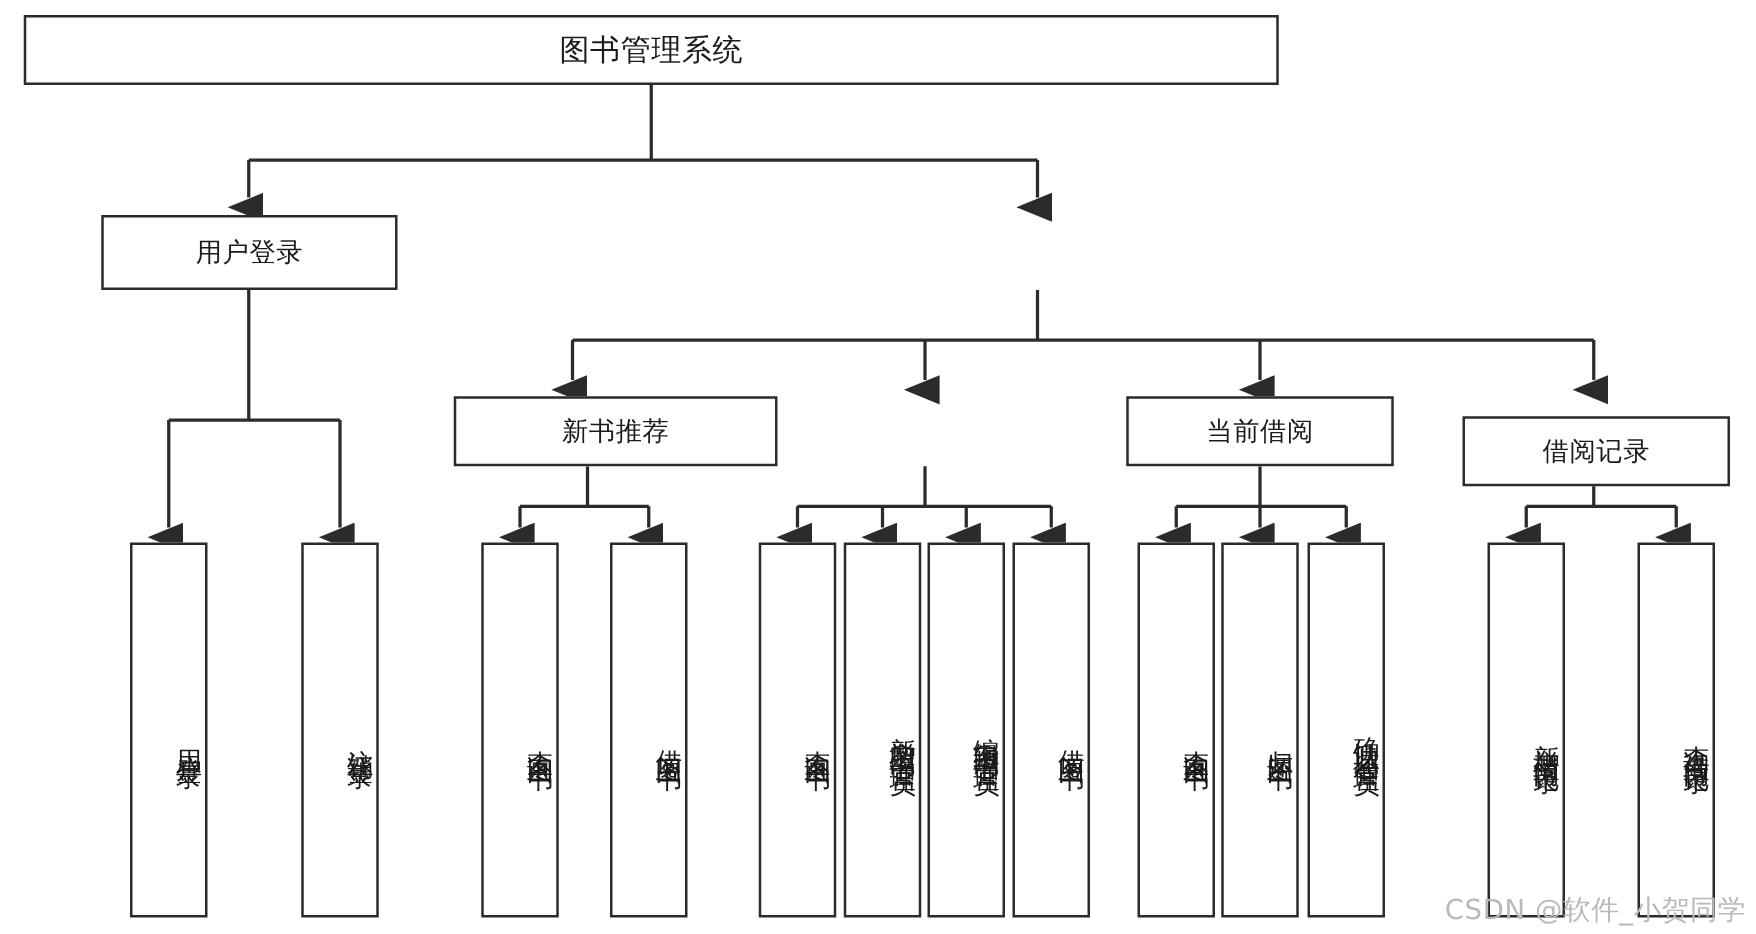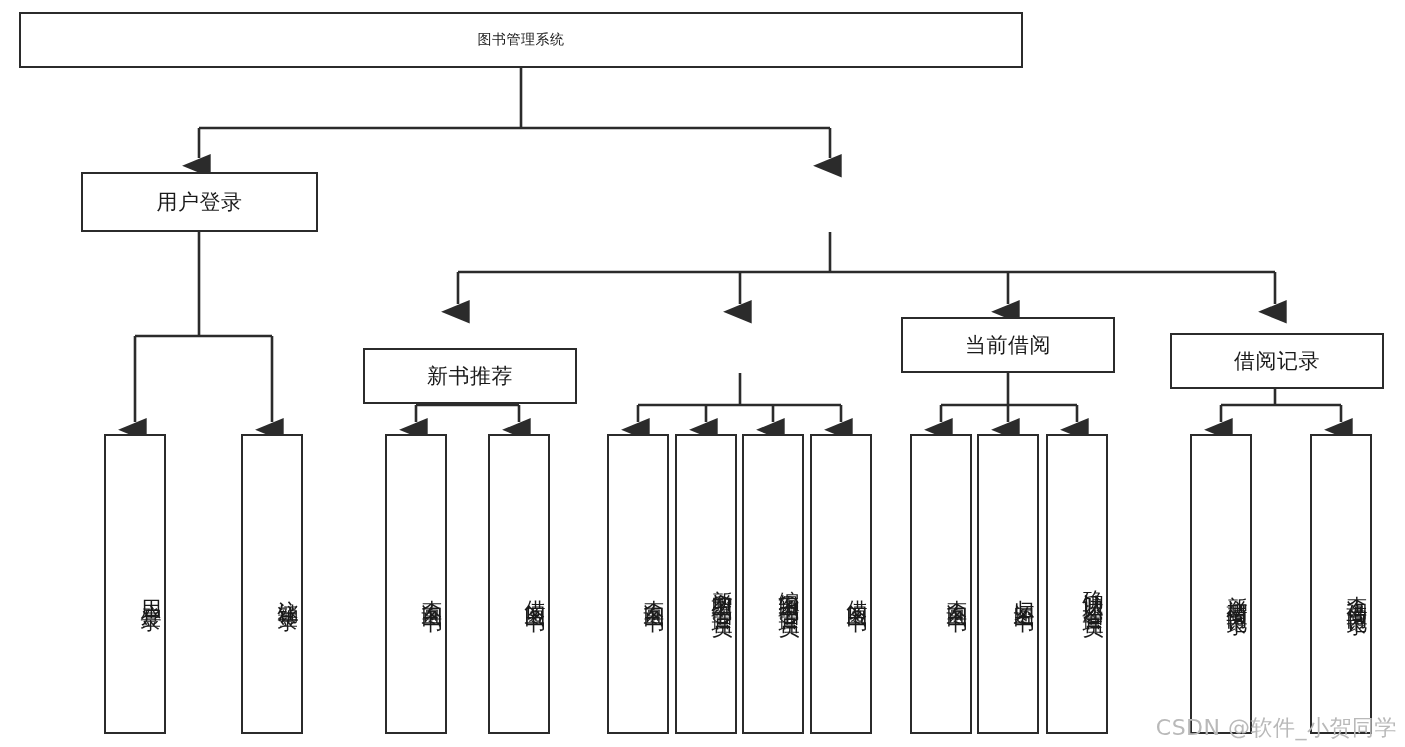--- a/index.html
+++ b/index.html
@@ -48,21 +48,21 @@
     letter-spacing: 4px;
     font-size: 21px;
   }
   .node.vert > .vtext {
     writing-mode: vertical-rl;
     text-orientation: upright;
     letter-spacing: 4px;
     display: block;
   }
   .node.root {
-    font-size: 14px;
+    font-size: 24px;
   }
   .watermark {
     position: absolute;
     right: 8px;
     bottom: 4px;
     font-size: 22px;
     color: #b9b9b9;
     letter-spacing: 0.5px;
     white-space: nowrap;
   }
@@ -123,21 +123,21 @@
   </svg>
 
   <div class="node root" style="left:19px; top:12px; width:1004px; height:56px;">
     <span>图书管理系统</span>
   </div>
 
   <div class="node" style="left:81px; top:172px; width:237px; height:60px;">
     <span>用户登录</span>
   </div>
 
-  <div class="node" style="left:363px; top:317px; width:214px; height:56px;margin-top:31px;">
+  <div class="node" style="left:363px; top:317px; width:259px; height:56px;">
     <span>新书推荐</span>
   </div>
   <div class="node" style="left:901px; top:317px; width:214px; height:56px;">
     <span>当前借阅</span>
   </div>
   <div class="node" style="left:1170px; top:317px; width:214px; height:56px;margin-top:16px;">
     <span>借阅记录</span>
   </div>
 
   <div class="node vert" style="left:104px; top:434px; width:62px; height:300px;">

